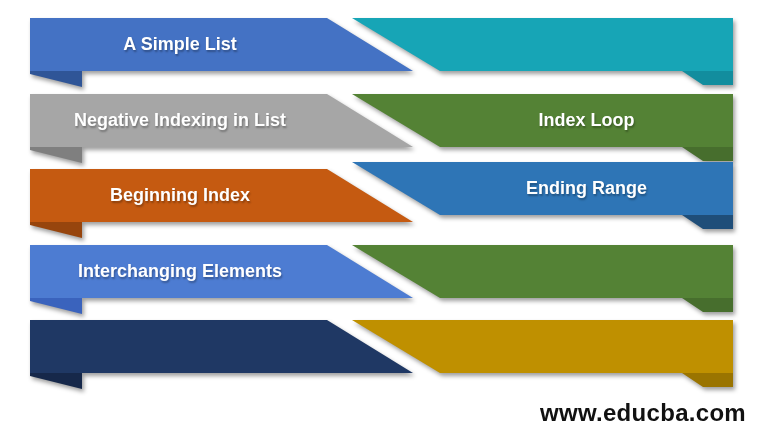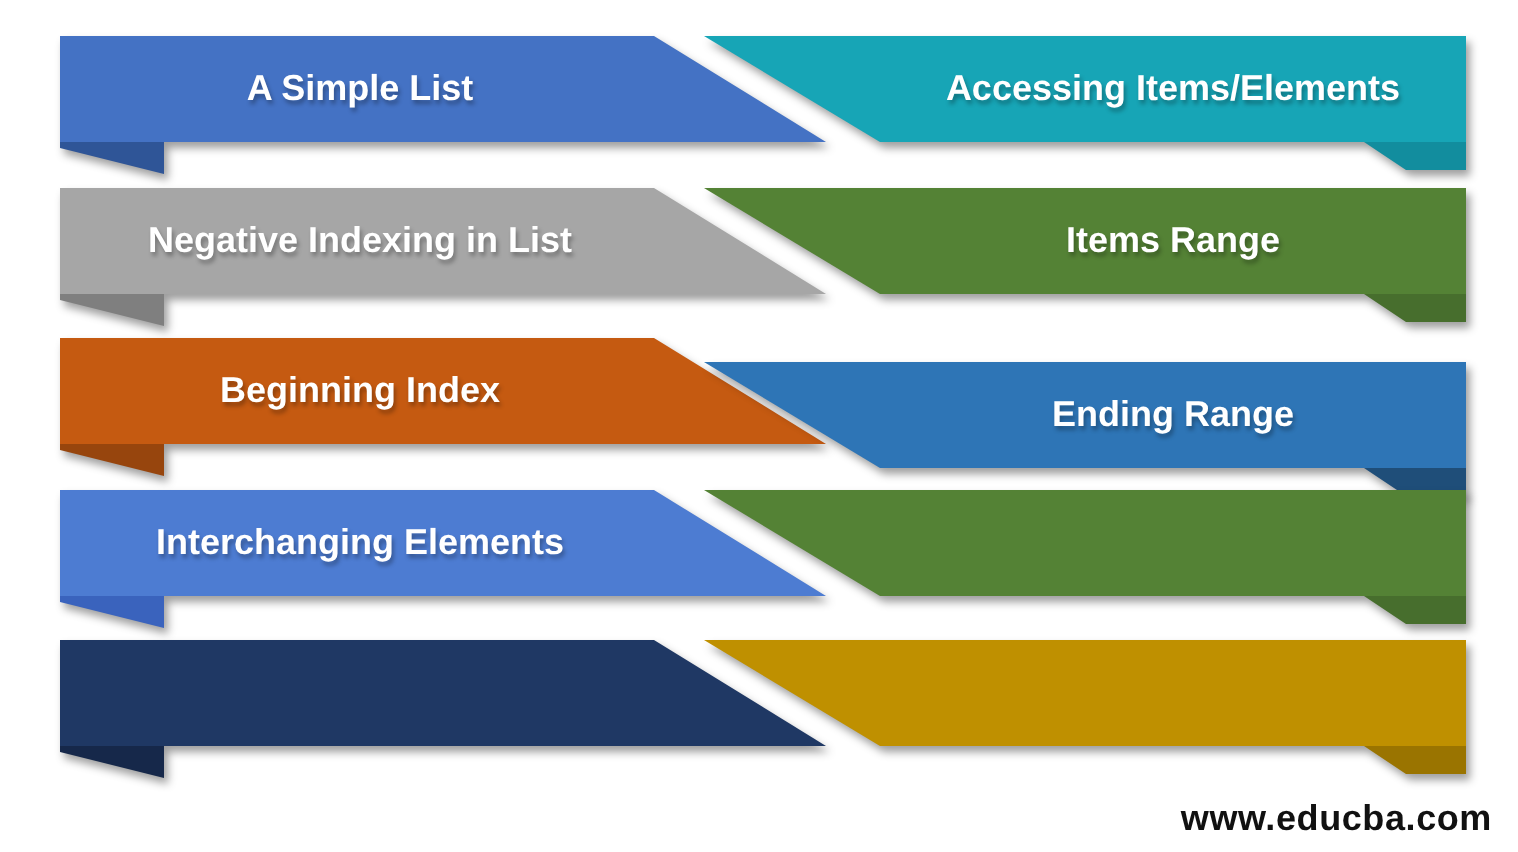--- a/index.html
+++ b/index.html
@@ -16,64 +16,63 @@
     color:#ffffff;font-weight:bold;font-size:18px;line-height:1.1;
     text-align:left;text-shadow:1px 2px 2px rgba(0,0,0,.30);
     white-space:nowrap;
   }
   .banner.left{left:30px;width:385px}
   .banner.left .label{left:0;width:300px}
   .banner.right{left:352px;width:381px}
   .banner.right .label{left:88px;width:293px}
   .watermark{
     position:absolute;top:399px;right:13px;
-    font-weight:bold;font-size:18px;color:#111111;letter-spacing:.3px;
+    font-weight:bold;font-size:24px;color:#111111;letter-spacing:.3px;
   }
 </style>
 </head>
 <body>
 
 <div class="banner left" style="top:18px">
   <svg width="385" height="70" viewBox="0 0 385 70">
     <polygon points="0,53 52,53 52,69 0,56" fill="#2F5597"></polygon>
     <polygon points="0,0 297,0 383,53 0,53" fill="#4472C4"></polygon>
   </svg>
   <div class="label">A Simple List</div>
 </div>
 <div class="banner right" style="top:18px">
   <svg width="381" height="68" viewBox="0 0 381 68">
     <polygon points="330,53 381,53 381,67 351,67" fill="#128D9E"></polygon>
     <polygon points="0,0 381,0 381,53 88,53" fill="#17A5B6"></polygon>
   </svg>
-  <div class="label">Accessing Items/Elements</div>
 </div>
 
 <div class="banner left" style="top:94px">
   <svg width="385" height="70" viewBox="0 0 385 70">
     <polygon points="0,53 52,53 52,69 0,56" fill="#7F7F7F"></polygon>
     <polygon points="0,0 297,0 383,53 0,53" fill="#A6A6A6"></polygon>
   </svg>
   <div class="label">Negative Indexing in List</div>
 </div>
 <div class="banner right" style="top:94px">
   <svg width="381" height="68" viewBox="0 0 381 68">
     <polygon points="330,53 381,53 381,67 351,67" fill="#476E2D"></polygon>
     <polygon points="0,0 381,0 381,53 88,53" fill="#548235"></polygon>
   </svg>
-  <div class="label">Items Range</div>
+  <div class="label">Index Loop</div>
 </div>
 
 <div class="banner left" style="top:169px">
   <svg width="385" height="70" viewBox="0 0 385 70">
     <polygon points="0,53 52,53 52,69 0,56" fill="#97450D"></polygon>
     <polygon points="0,0 297,0 383,53 0,53" fill="#C55A11"></polygon>
   </svg>
   <div class="label">Beginning Index</div>
 </div>
-<div class="banner right" style="top:181px">
+<div class="banner right" style="top:162px">
   <svg width="381" height="68" viewBox="0 0 381 68">
     <polygon points="330,53 381,53 381,67 351,67" fill="#1F4E79"></polygon>
     <polygon points="0,0 381,0 381,53 88,53" fill="#2E75B6"></polygon>
   </svg>
   <div class="label">Ending Range</div>
 </div>
 
 <div class="banner left" style="top:245px">
   <svg width="385" height="70" viewBox="0 0 385 70">
     <polygon points="0,53 52,53 52,69 0,56" fill="#3A63BD"></polygon>

